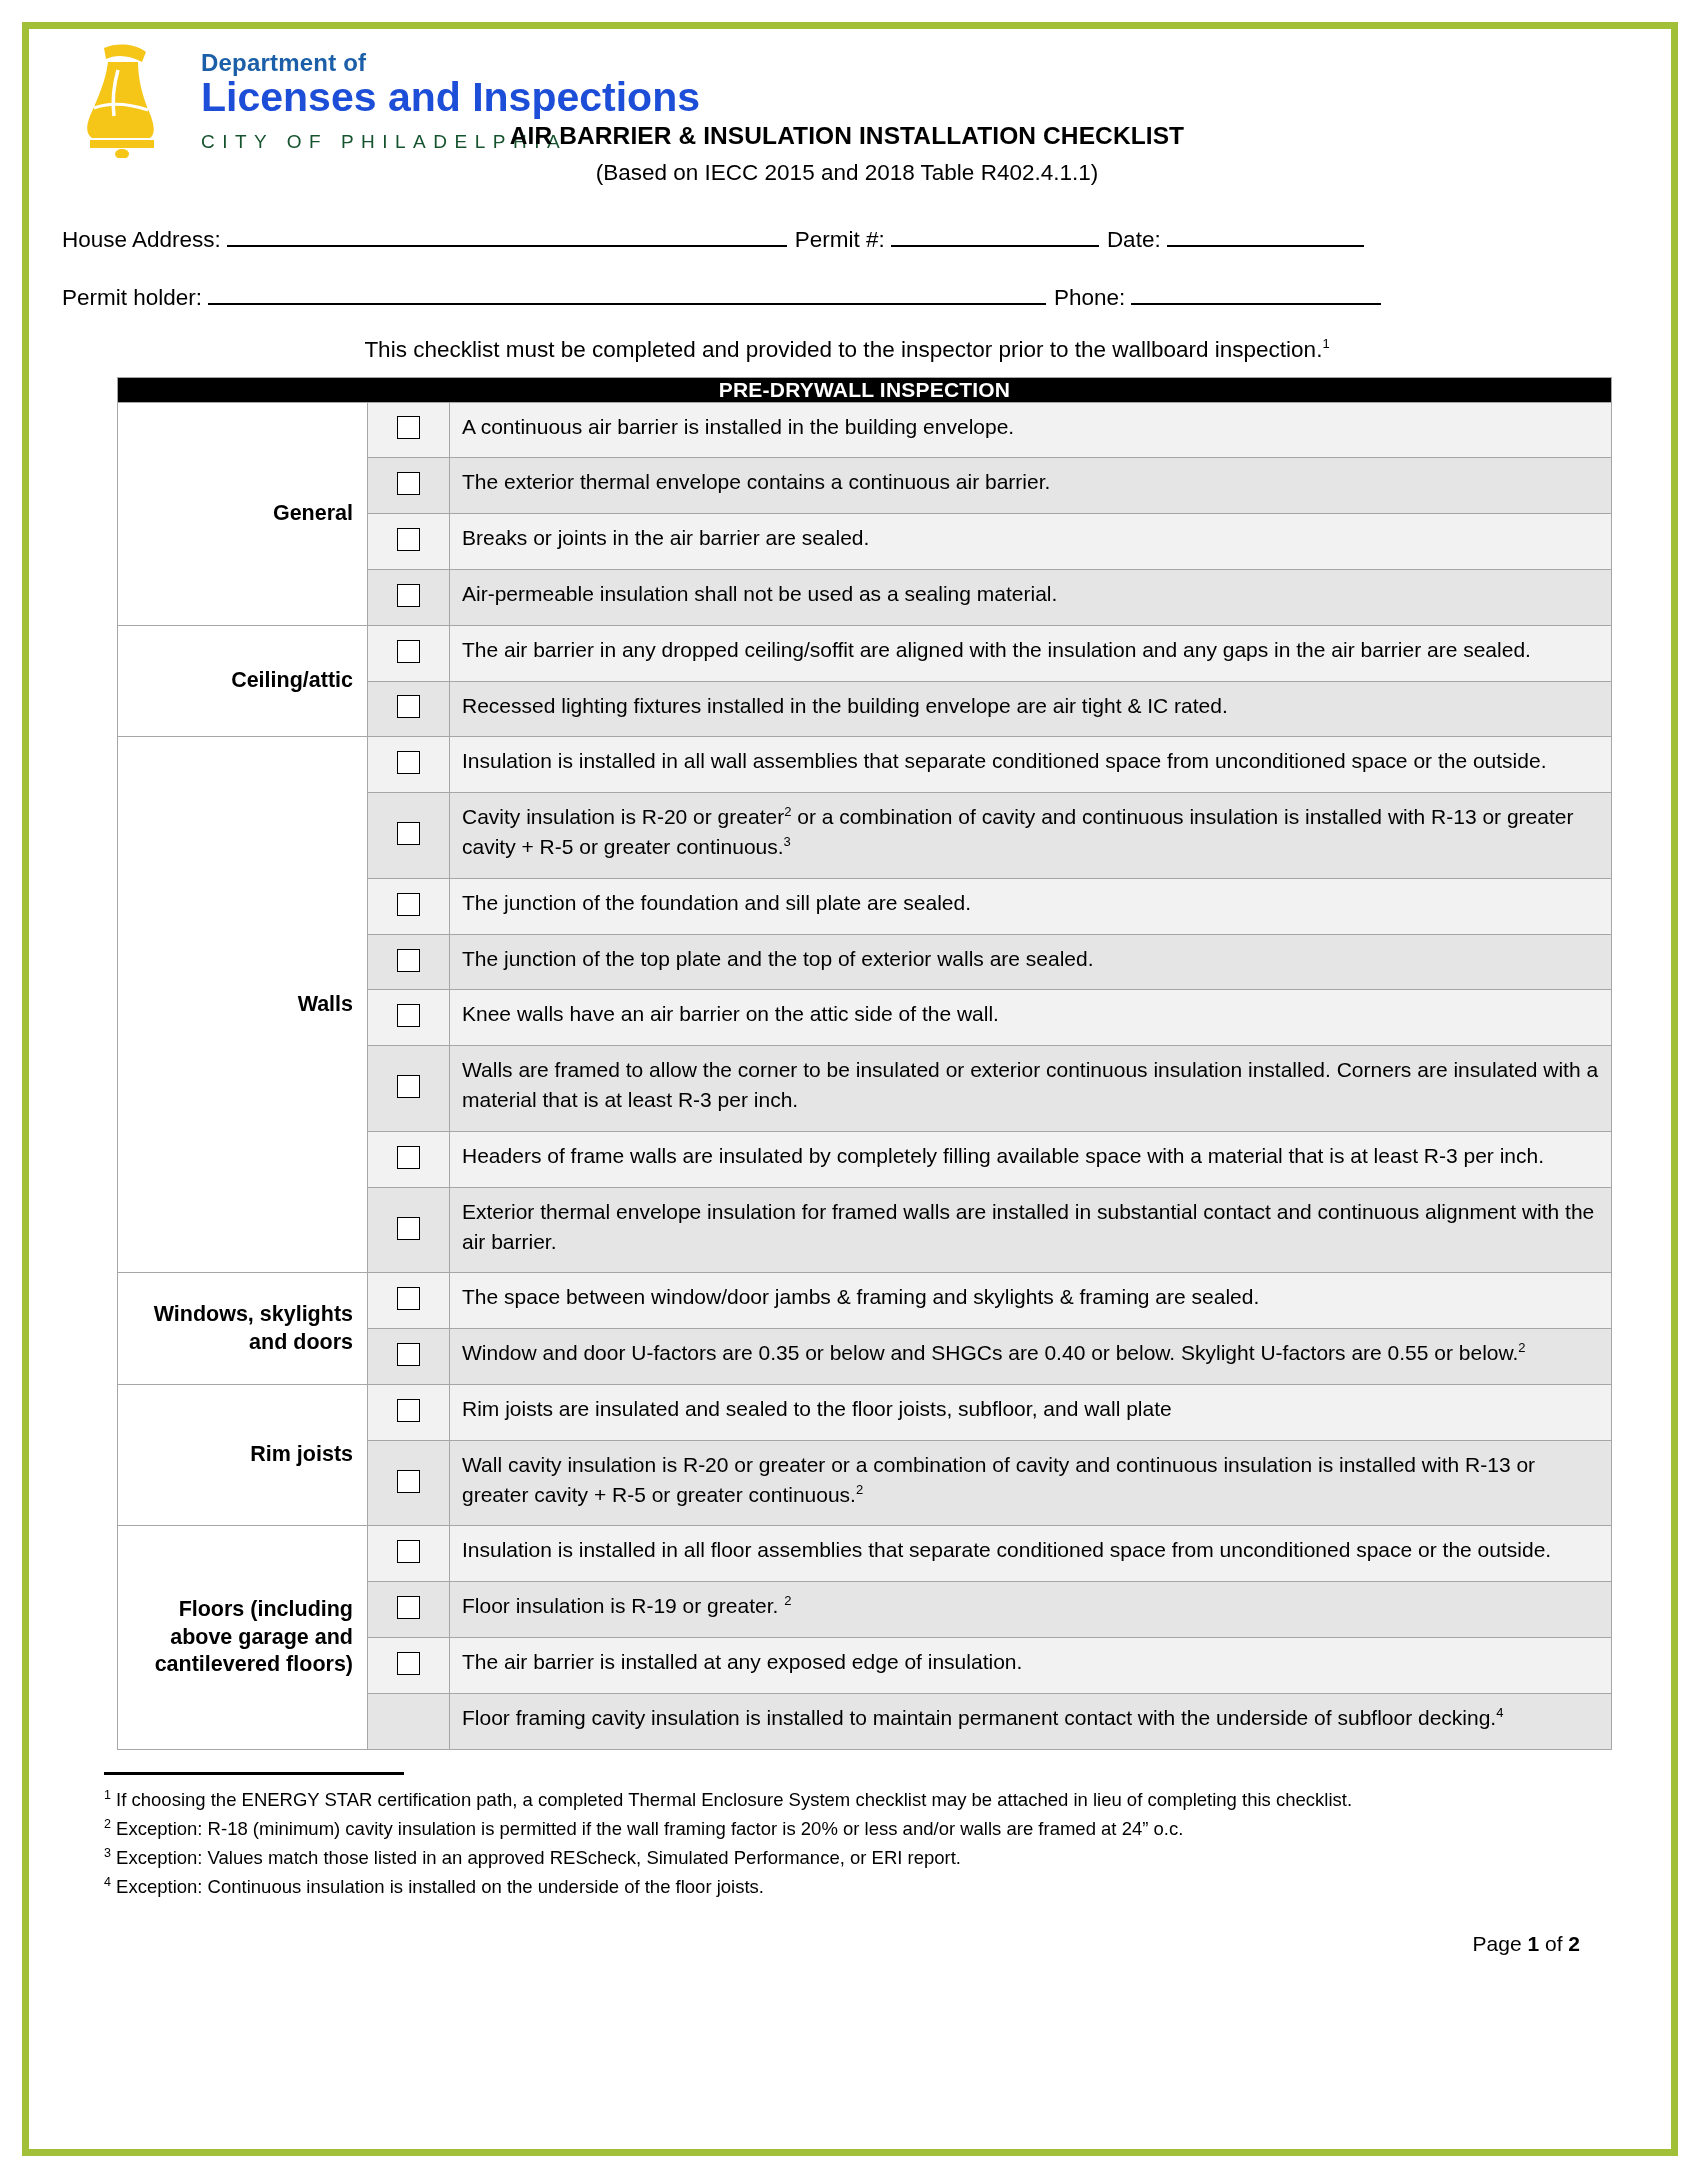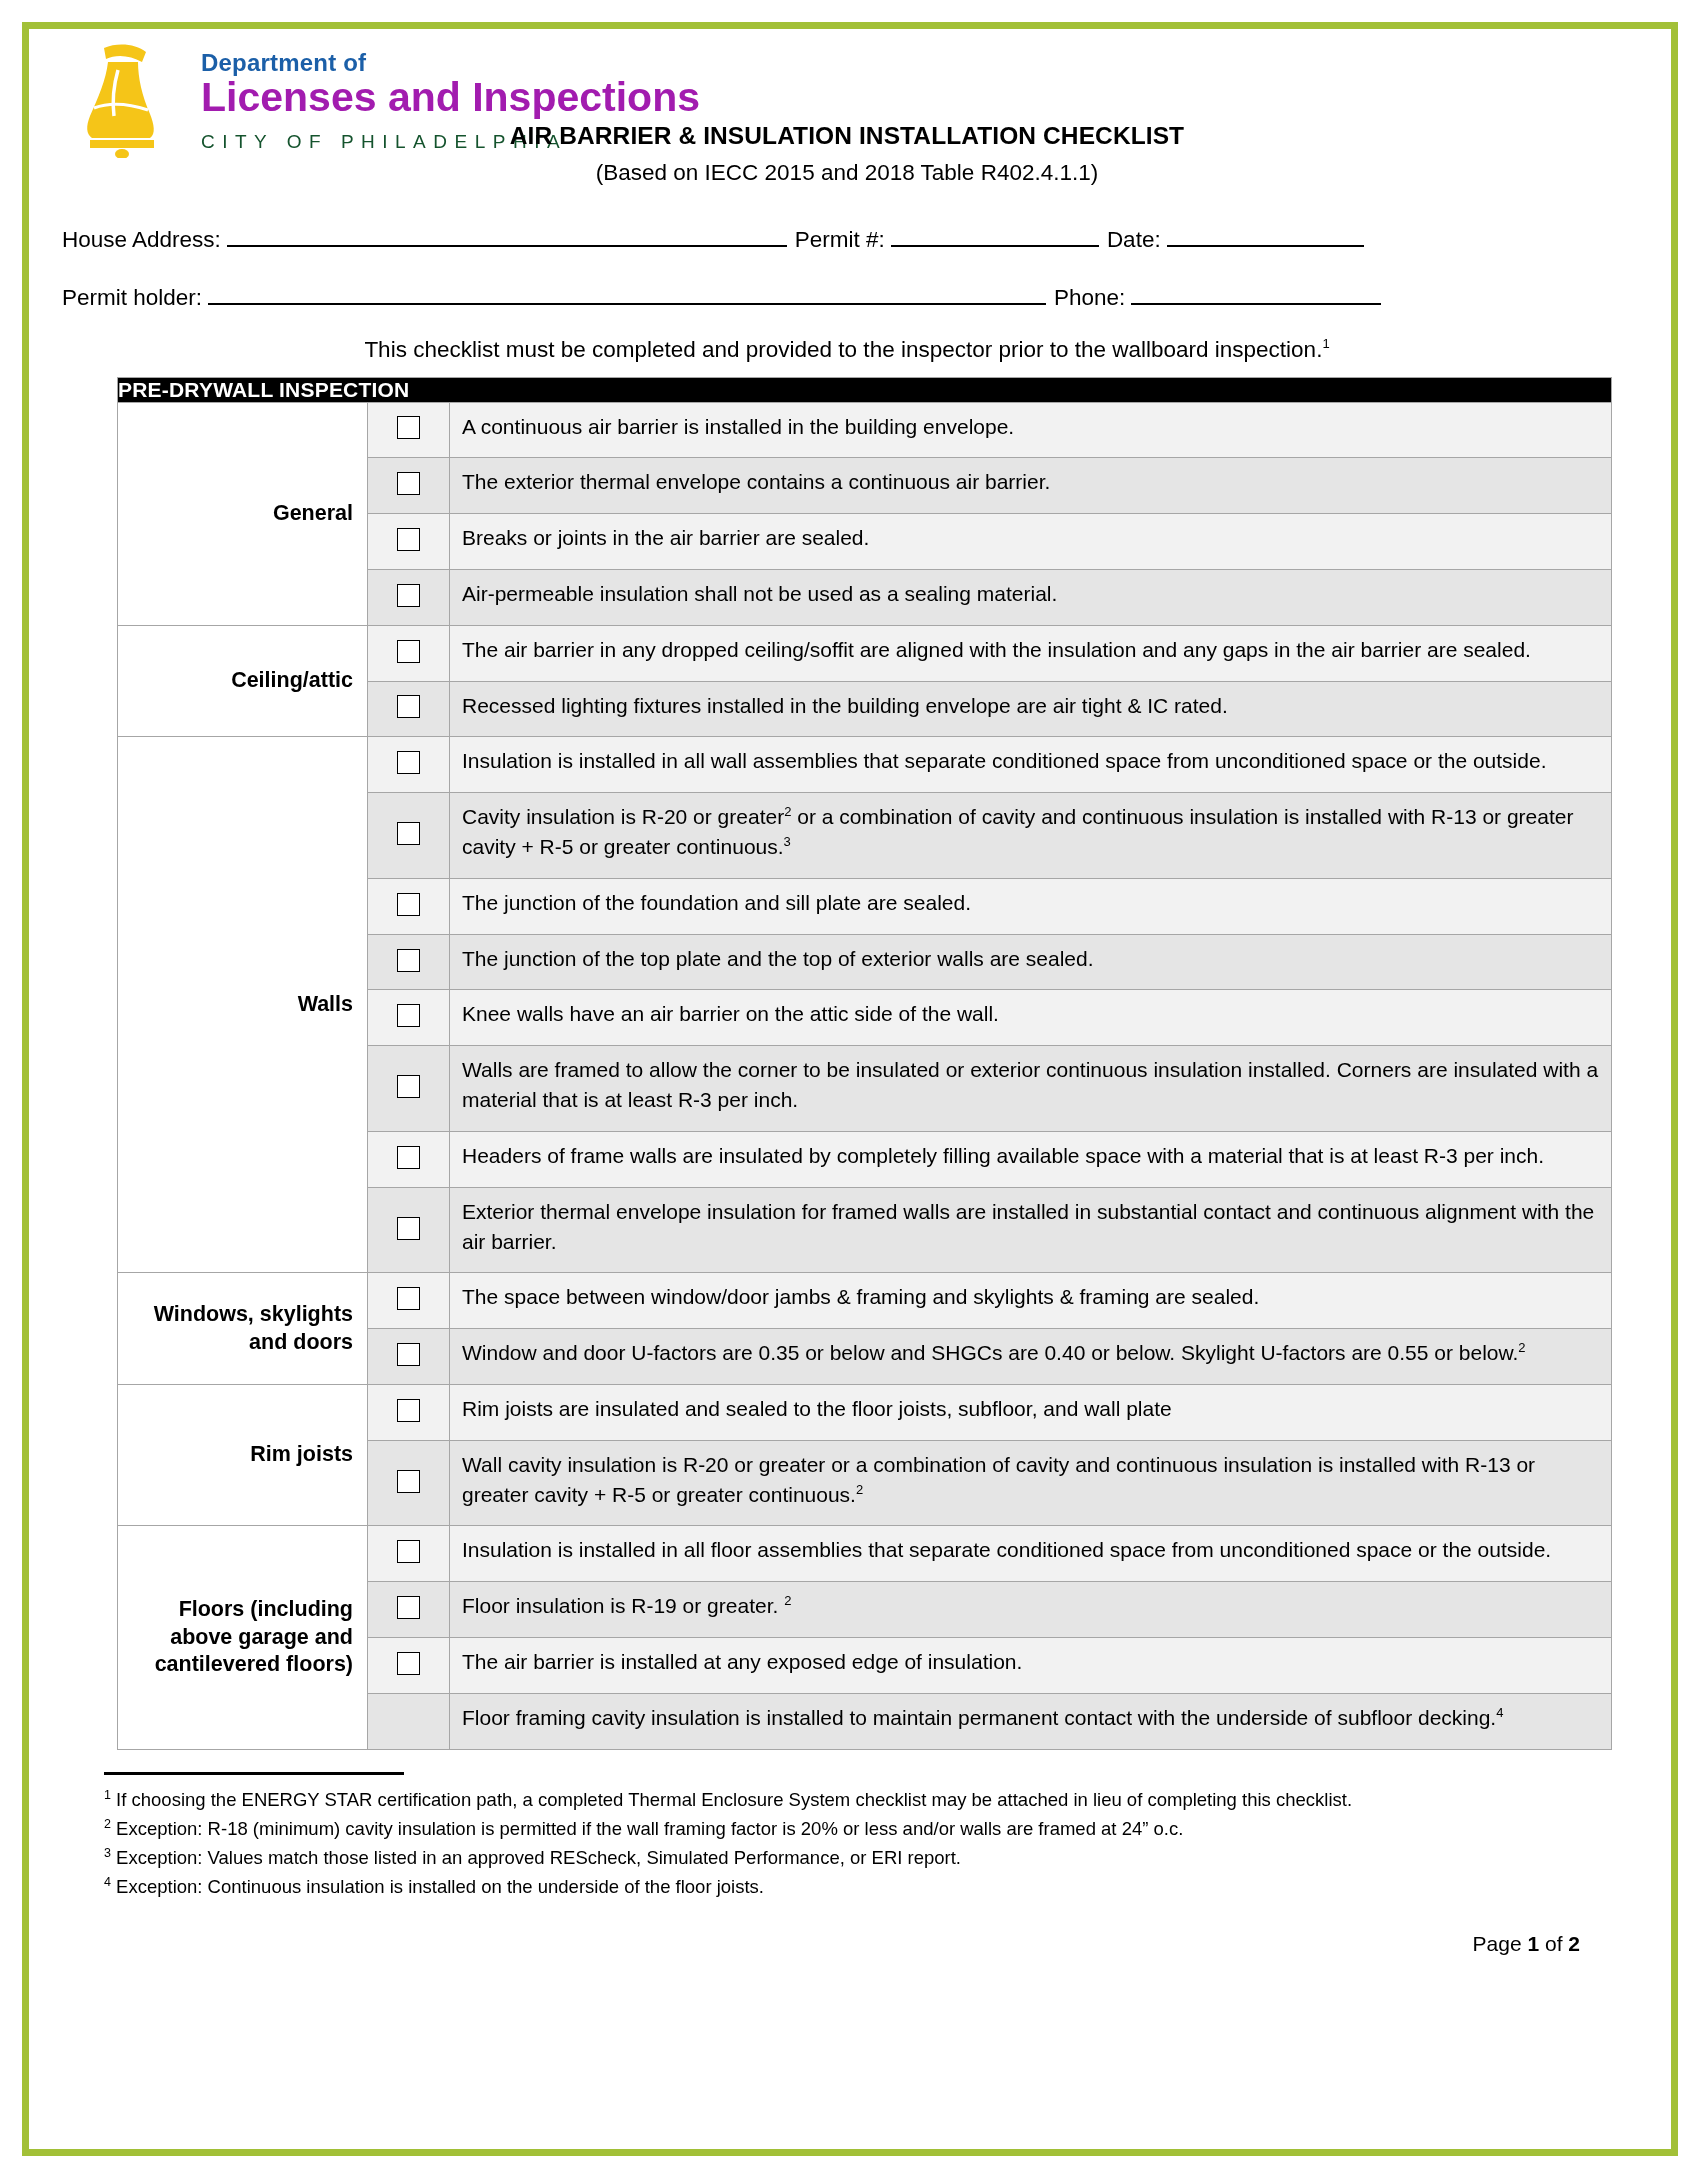--- a/index.html
+++ b/index.html
@@ -55,21 +55,21 @@
   .dept-of {
     font-size: 24px;
     font-weight: bold;
     color: #1b5fa8;
     line-height: 1.05;
     letter-spacing: .2px;
   }
   .lni {
     font-size: 41px;
     font-weight: bold;
-    color: #a21caf;
+    color: #1d4ed8;
     line-height: 1.05;
     margin-top: 1px;
   }
   .cityof {
     font-size: 19px;
     color: #14532d;
     letter-spacing: 7.5px;
     margin-top: 12px;
   }
 
@@ -129,21 +129,21 @@
   .tbl td, .tbl th {
     border: 1px solid #a6a6a6;
     vertical-align: middle;
     padding: 0;
   }
   .band {
     background: #000000;
     color: #ffffff;
     font-weight: bold;
     font-size: 21px;
-    text-align: left;
+    text-align: center;
     padding: 7px 0 8px 0;
     letter-spacing: .2px;
     border: 1px solid #000;
   }
   td.cat {
     font-weight: bold;
     font-size: 21.5px;
     text-align: right;
     padding-right: 14px;
     background: #ffffff;

